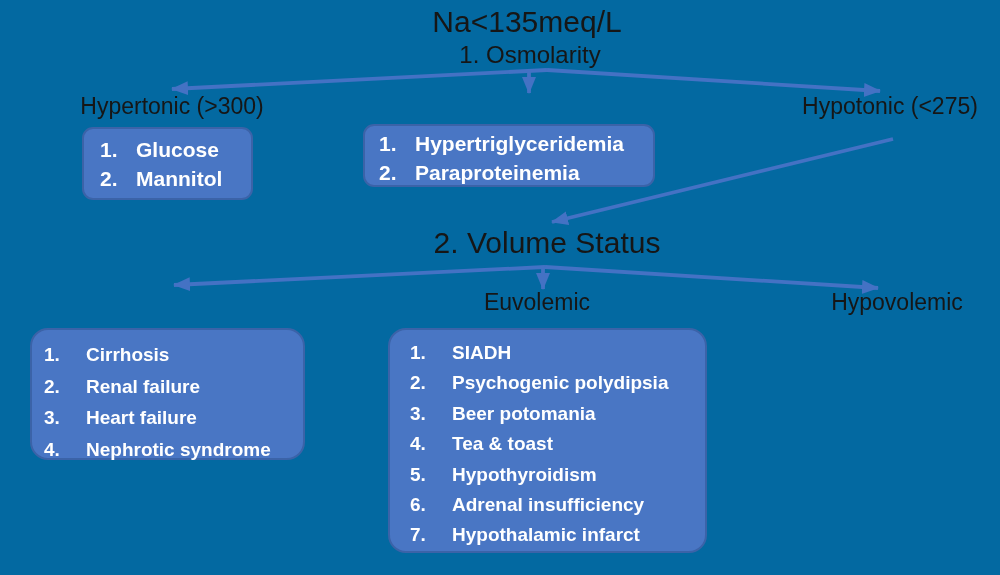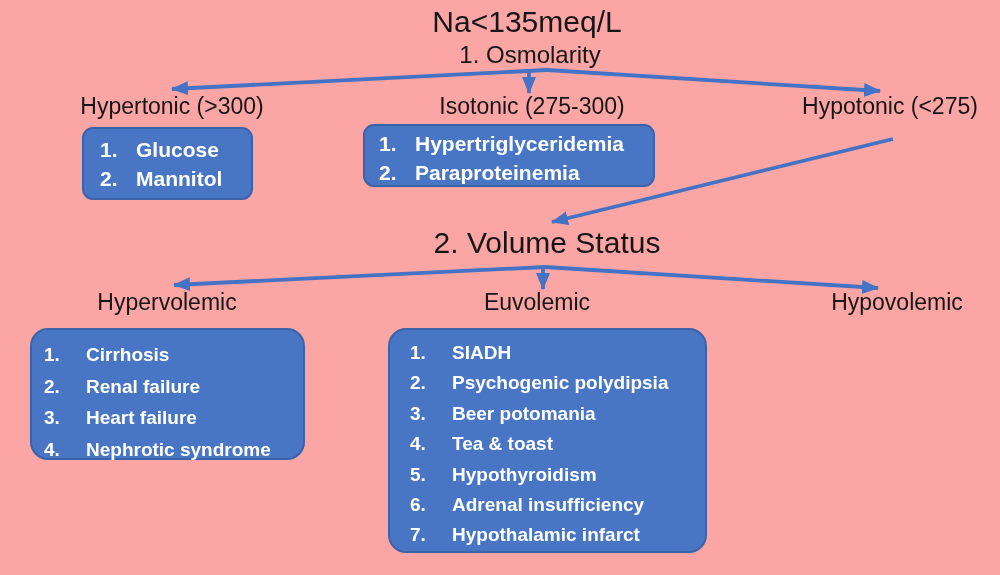--- a/index.html
+++ b/index.html
@@ -1,21 +1,21 @@
 <!DOCTYPE html>
 <html style="--box-fill: #4976C4; --box-border: #3B63A8; --arrow: #4472C4;"><head>
 <meta charset="utf-8">
 <style>
   * { margin: 0; padding: 0; box-sizing: border-box; }
   html, body { background: #ffffff; }
   .canvas {
     position: relative;
     width: 1000px;
     height: 575px;
-    background: #fca5a5;
+    background: #0369a1;
     font-family: "Liberation Sans", sans-serif;
     color: #1a1a1a;
     overflow: hidden;
   }
   .arrows {
     position: absolute;
     top: 0; left: 0;
     width: 1000px; height: 575px;
     pointer-events: none;
   }
@@ -101,40 +101,38 @@
     <path class="line" d="M893,139 L552,222" marker-end="url(#ah)"></path>
     <path class="line" d="M545,267 L174,285" marker-end="url(#ah)"></path>
     <path class="line" d="M545,267 L878,288" marker-end="url(#ah)"></path>
     <path class="line" d="M543,269 L543,289" marker-end="url(#ah)"></path>
   </svg>
 
   <div class="label title">Na&lt;135meq/L</div>
   <div class="label step1">1. Osmolarity</div>
 
   <div class="label branch-lbl lbl-hypertonic">Hypertonic (&gt;300)</div>
-  <div class="label branch-lbl lbl-isotonic">Isotonic (275-300)</div>
   <div class="label branch-lbl lbl-hypotonic">Hypotonic (&lt;275)</div>
 
   <div class="box box-hypertonic">
     <ol>
       <li>Glucose</li>
       <li>Mannitol</li>
     </ol>
   </div>
 
   <div class="box box-isotonic">
     <ol>
       <li>Hypertriglyceridemia</li>
       <li>Paraproteinemia</li>
     </ol>
   </div>
 
   <div class="label step2">2. Volume Status</div>
 
-  <div class="label branch-lbl lbl-hypervolemic">Hypervolemic</div>
   <div class="label branch-lbl lbl-euvolemic">Euvolemic</div>
   <div class="label branch-lbl lbl-hypovolemic">Hypovolemic</div>
 
   <div class="box box-hypervolemic">
     <ol>
       <li>Cirrhosis</li>
       <li>Renal failure</li>
       <li>Heart failure</li>
       <li>Nephrotic syndrome</li>
     </ol>

